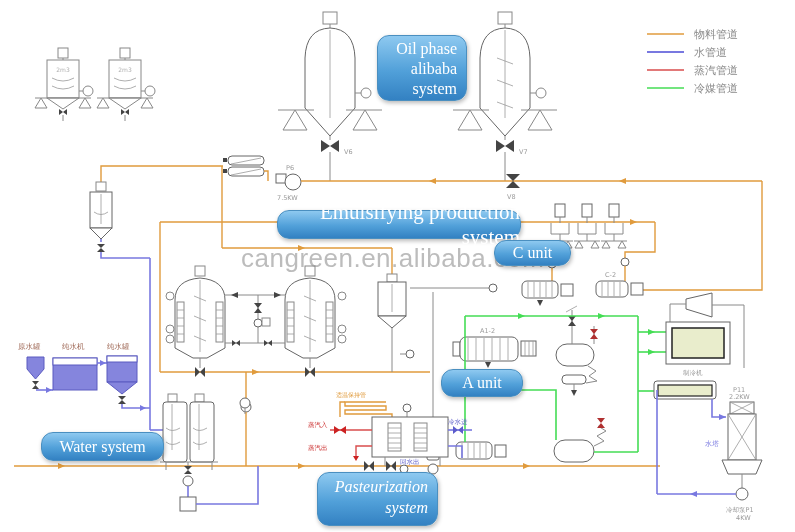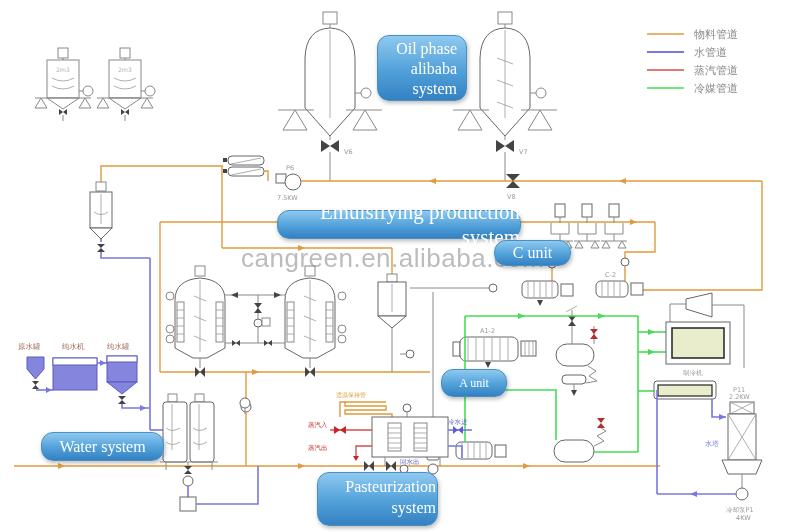--- a/index.html
+++ b/index.html
@@ -450,26 +450,26 @@
 </div>
 
 <div class="syslabel lbl-center" style="left:277px;top:210px;width:244px;height:29px;font-size:21px;">
   <span>Emulsifying production system</span>
 </div>
 
 <div class="syslabel lbl-center" style="left:462px;top:240px;width:77px;height:26px;font-size:16px;margin-left:32px;">
   <span>C unit</span>
 </div>
 
-<div class="syslabel lbl-center" style="left:441px;top:369px;width:66px;height:28px;font-size:12px;">
+<div class="syslabel lbl-center" style="left:441px;top:369px;width:82px;height:28px;font-size:16px;">
   <span>A unit</span>
 </div>
 
 <div class="syslabel lbl-center" style="left:30px;top:432px;width:123px;height:29px;font-size:16px;margin-left:11px;">
   <span>Water system</span>
 </div>
 
-<div class="syslabel" style="left:317px;top:472px;width:121px;height:54px;font-size:16px;padding:4px 1px;line-height:1.3;">
+<div class="syslabel" style="left:317px;top:472px;width:121px;height:54px;font-size:16px;padding:4px 9px;line-height:1.3;font-style:italic;">
   <div>Pasteurization</div>
   <div>system</div>
 </div>
 
 </div>
 
 </body></html>

